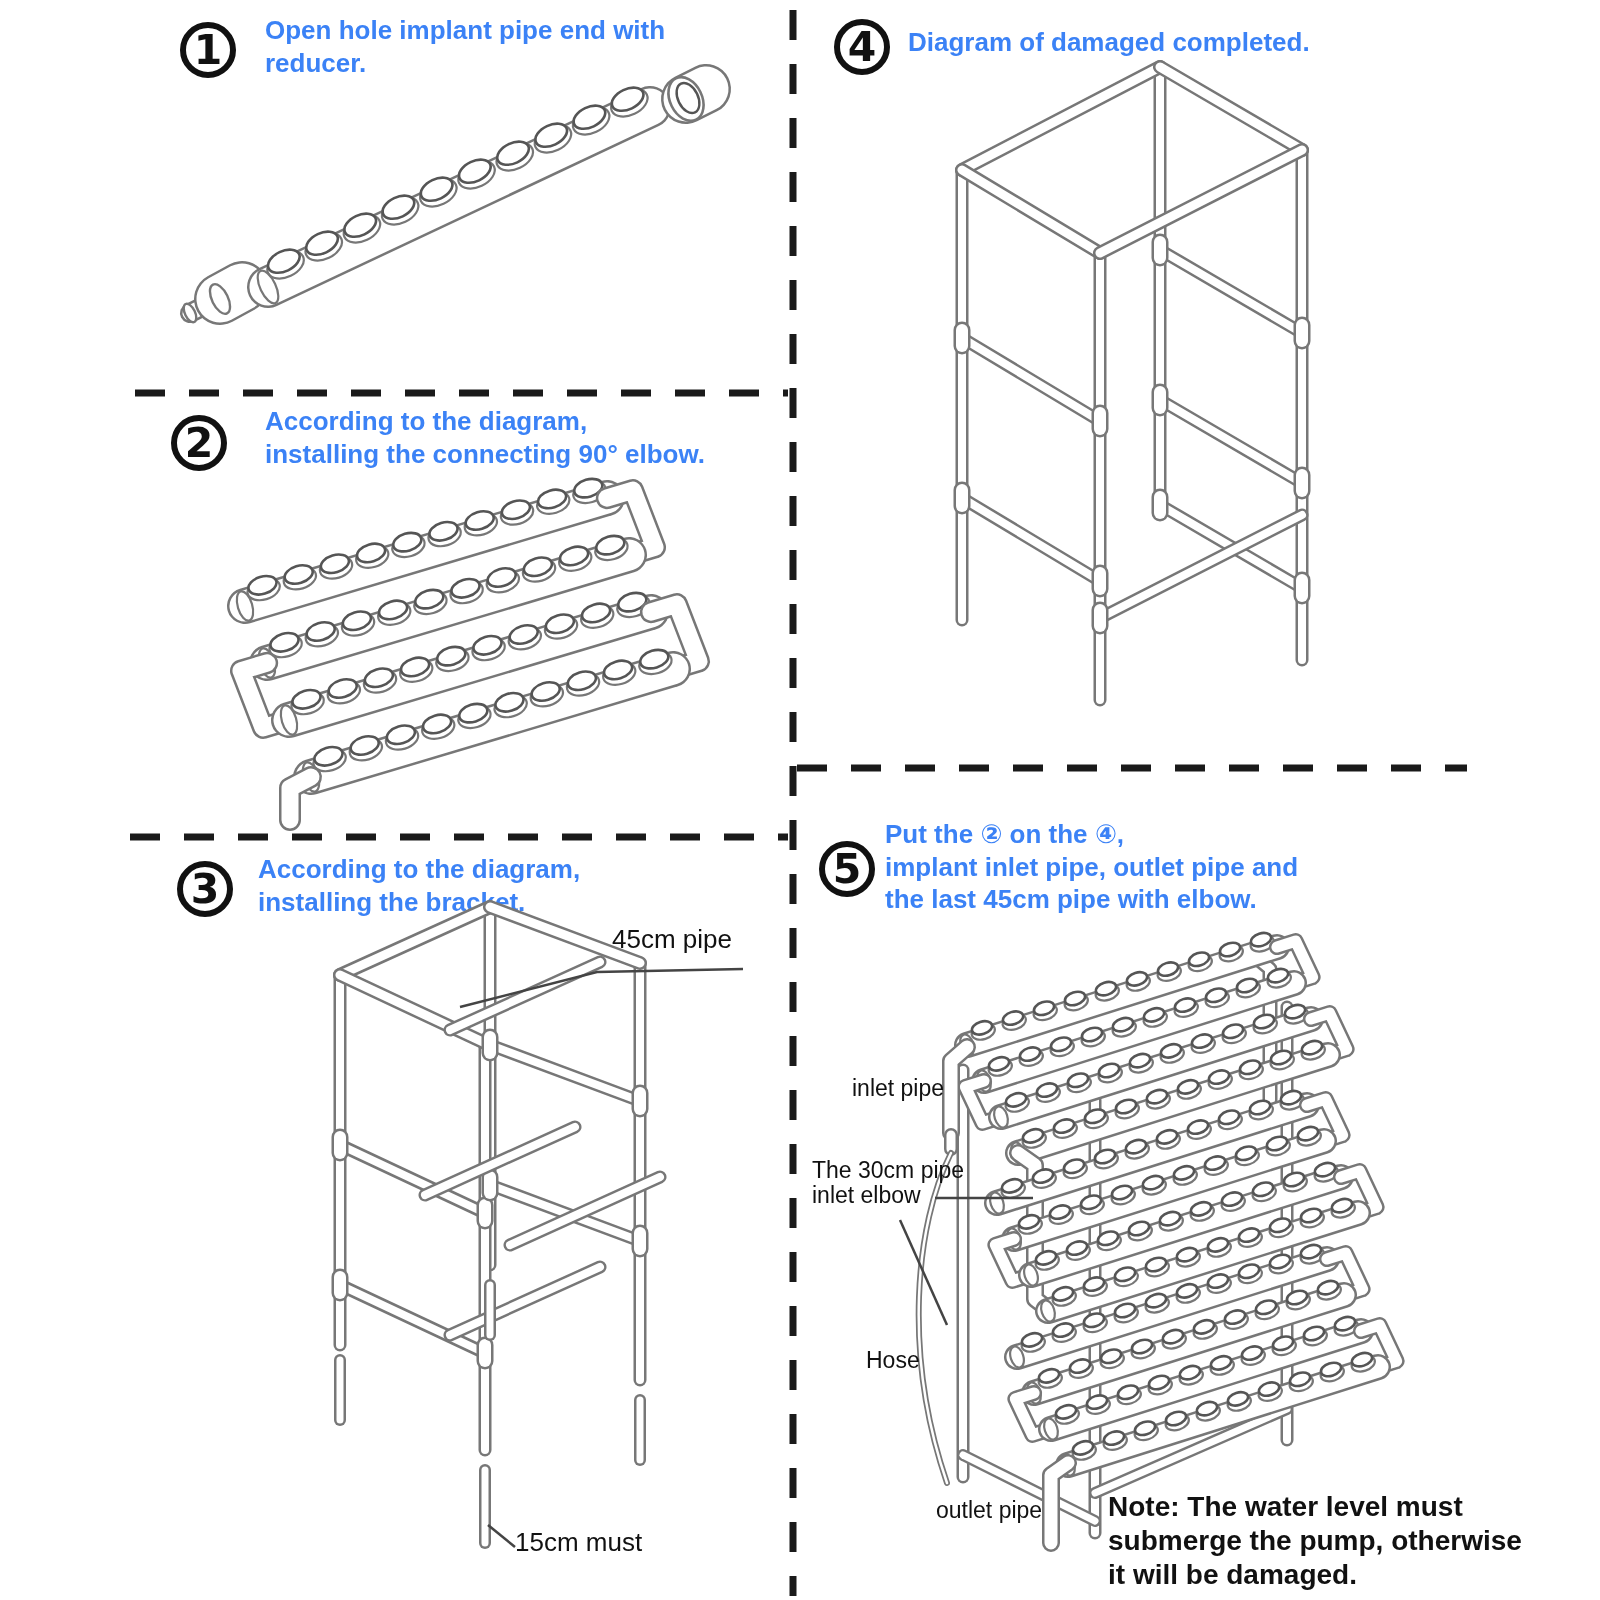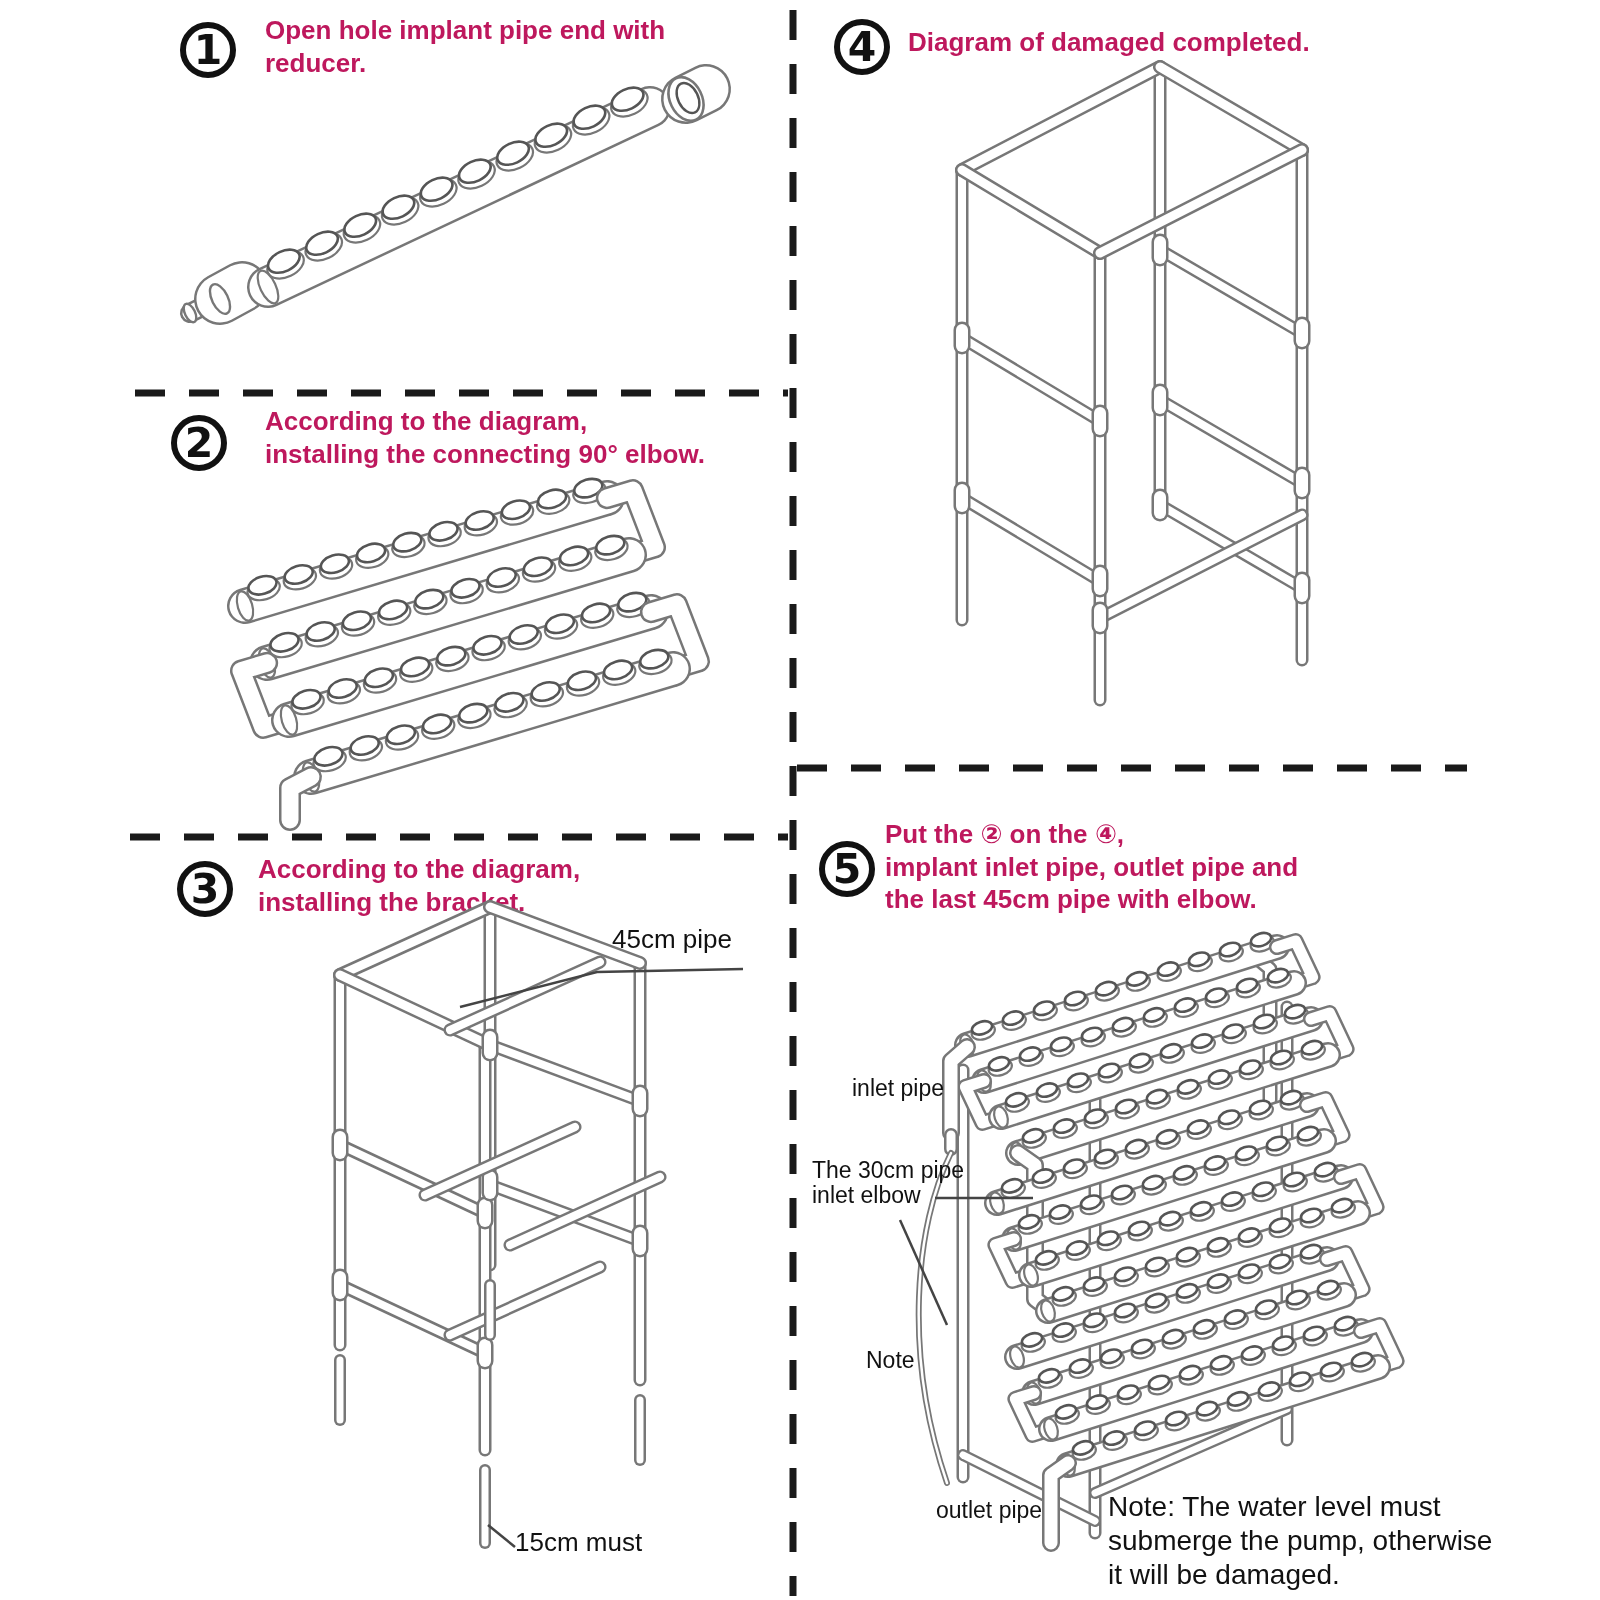--- a/index.html
+++ b/index.html
@@ -1,28 +1,28 @@
 <!DOCTYPE html>
 <html><head>
 <meta charset="utf-8">
 <style>
   html,body{margin:0;padding:0;background:#fff;}
   .page{position:relative;width:1600px;height:1600px;background:#fff;overflow:hidden;
         font-family:"Liberation Sans","DejaVu Sans",sans-serif;color:#111;}
   svg{position:absolute;overflow:visible;}
   .title{position:absolute;font-weight:bold;font-size:26px;line-height:1.25;
-         white-space:pre-line;color:#be185d;letter-spacing:0px;}
+         white-space:pre-line;color:#3b82f6;letter-spacing:0px;}
   .badge{position:absolute;width:56px;height:56px;border:6px solid #111;border-radius:50%;
          display:flex;align-items:center;justify-content:center;
          font-family:"DejaVu Sans",sans-serif;font-weight:bold;font-size:41px;color:#111;
          background:#fff;box-sizing:border-box;}
   .lbl{position:absolute;font-weight:normal;font-size:23px;line-height:1.1;
        white-space:pre-line;color:#111;}
   .lbl.big{font-size:26px;}
-  .note{position:absolute;font-weight:normal;font-size:28px;line-height:1.22;
+  .note{position:absolute;font-weight:bold;font-size:28px;line-height:1.22;
         white-space:pre-line;color:#111;}
 </style>
 </head>
 <body>
 
 <div class="page">
 
   <svg style="left:0;top:0" width="1600" height="1600" viewBox="0 0 1600 1600">
     <line x1="793" y1="10" x2="793" y2="1596" stroke="#1a1a1a" stroke-width="7" stroke-dasharray="30 24"></line>
     <line x1="135" y1="393" x2="788" y2="393" stroke="#1a1a1a" stroke-width="7" stroke-dasharray="30 24"></line>
@@ -614,19 +614,19 @@
       <path d="M96,258 C60,330 48,460 92,588" stroke="#777" stroke-width="6" fill="none" stroke-linecap="round"></path>
       <path d="M96,258 C60,330 48,460 92,588" stroke="#fff" stroke-width="2.5" fill="none" stroke-linecap="round"></path>
       <path d="M213,568 L196,580 L196,648" stroke="#777" stroke-width="18" fill="none" stroke-linecap="round" stroke-linejoin="round"></path>
       <path d="M213,568 L196,580 L196,648" stroke="#fff" stroke-width="13" fill="none" stroke-linecap="round" stroke-linejoin="round"></path>
       <path d="M80,303 L178,303" stroke="#444" stroke-width="2.5" fill="none"></path>
       <path d="M45,325 L92,430" stroke="#444" stroke-width="2.5" fill="none"></path>
     </svg>
   <div class="lbl" style="left:852px;top:1076px">inlet pipe</div>
   <div class="lbl" style="left:812px;top:1158px">The 30cm pipe
 inlet elbow</div>
-  <div class="lbl" style="left:866px;top:1348px">Note</div>
+  <div class="lbl" style="left:866px;top:1348px">Hose</div>
   <div class="lbl" style="left:936px;top:1498px">outlet pipe</div>
   <div class="note" style="left:1108px;top:1490px;width:470px">Note: The water level must
 submerge the pump, otherwise
 it will be damaged.</div>
 
 </div>
 
 </body></html>

